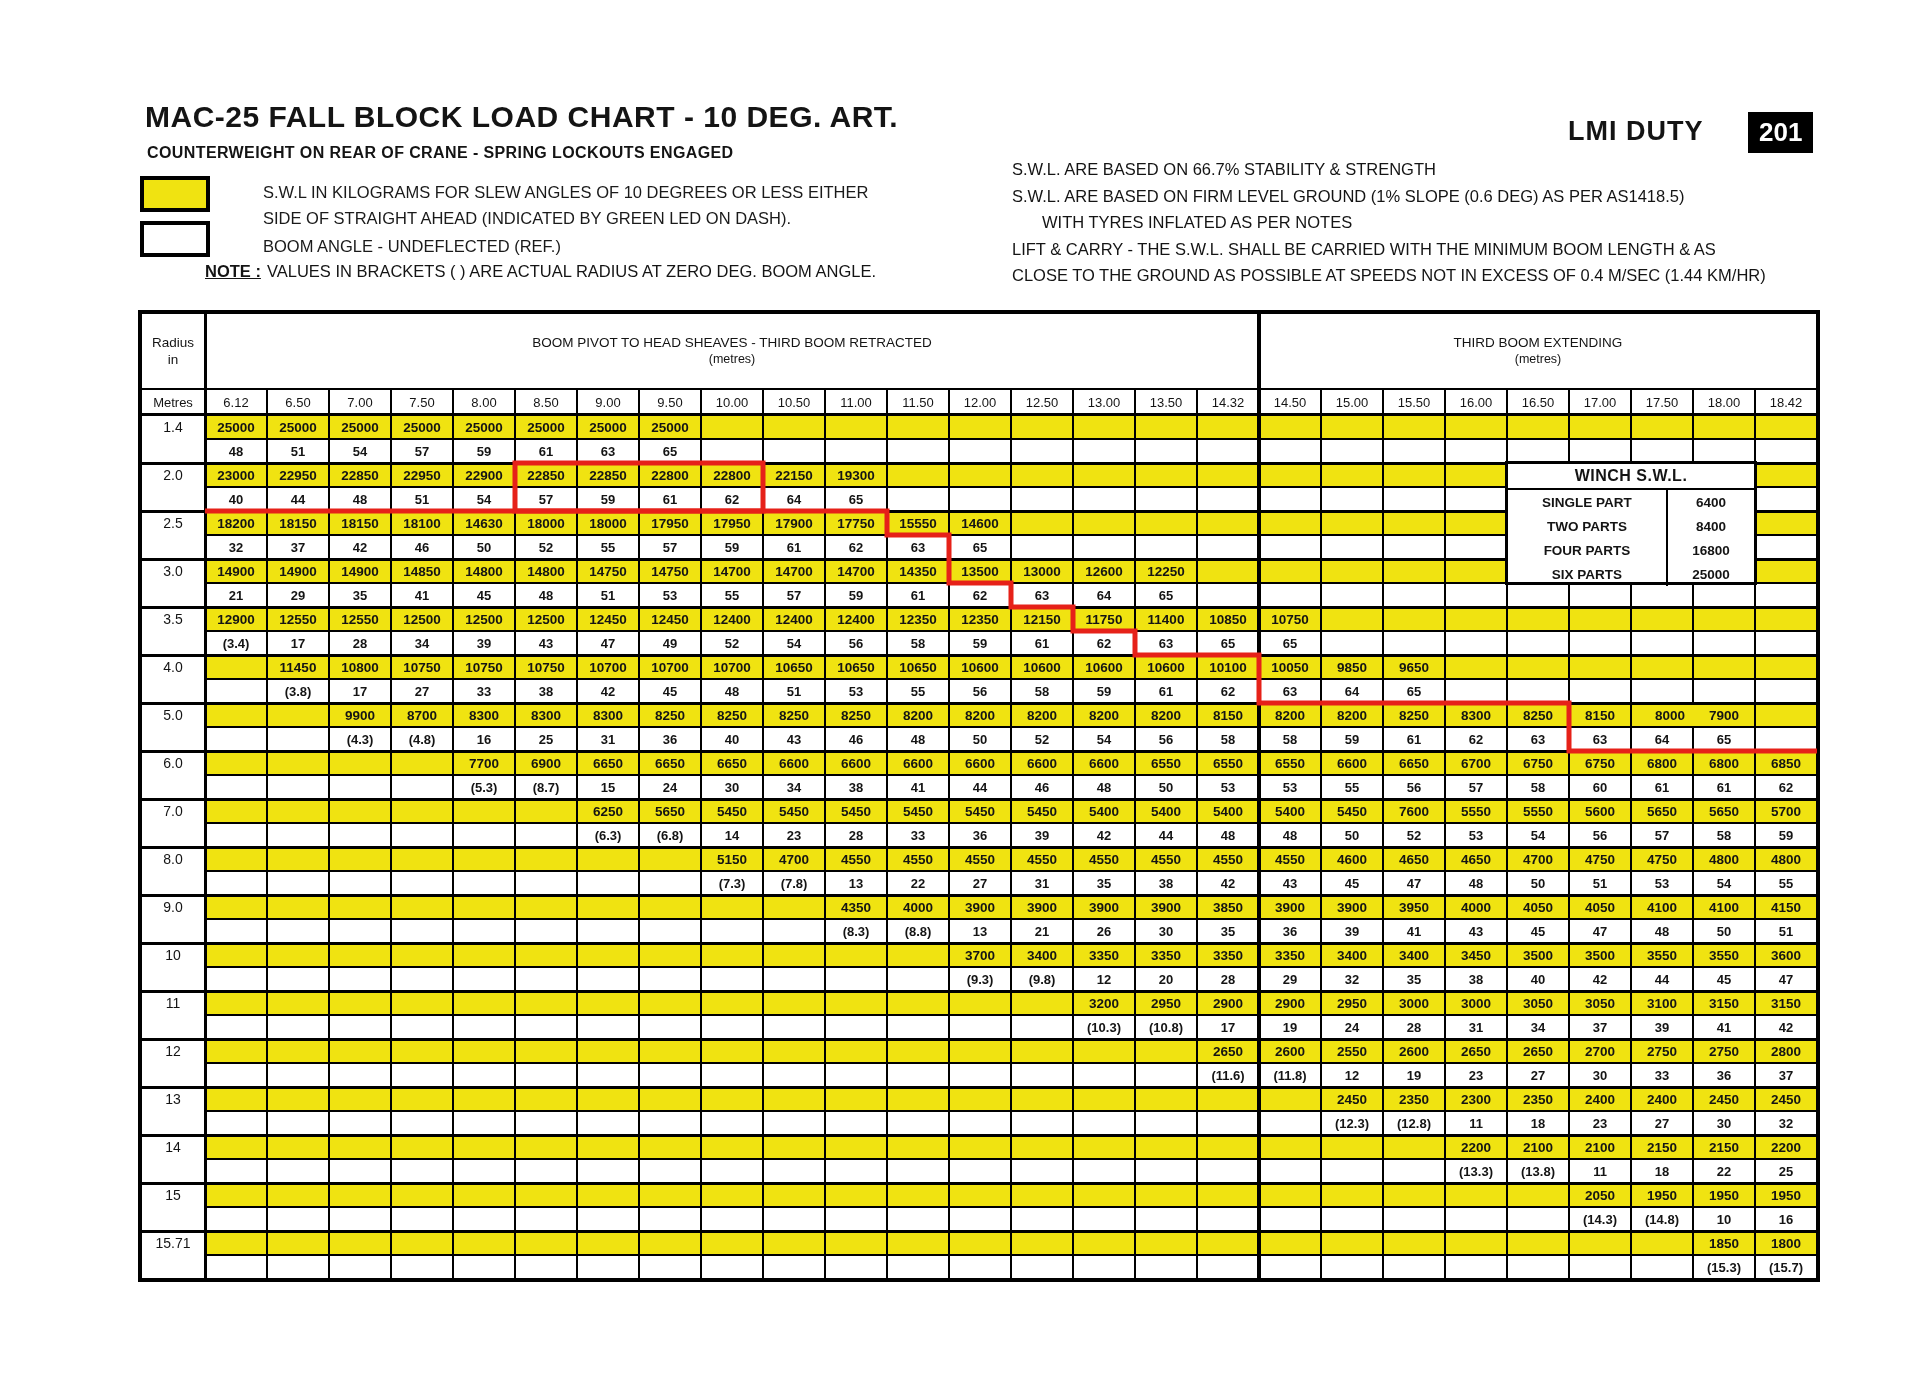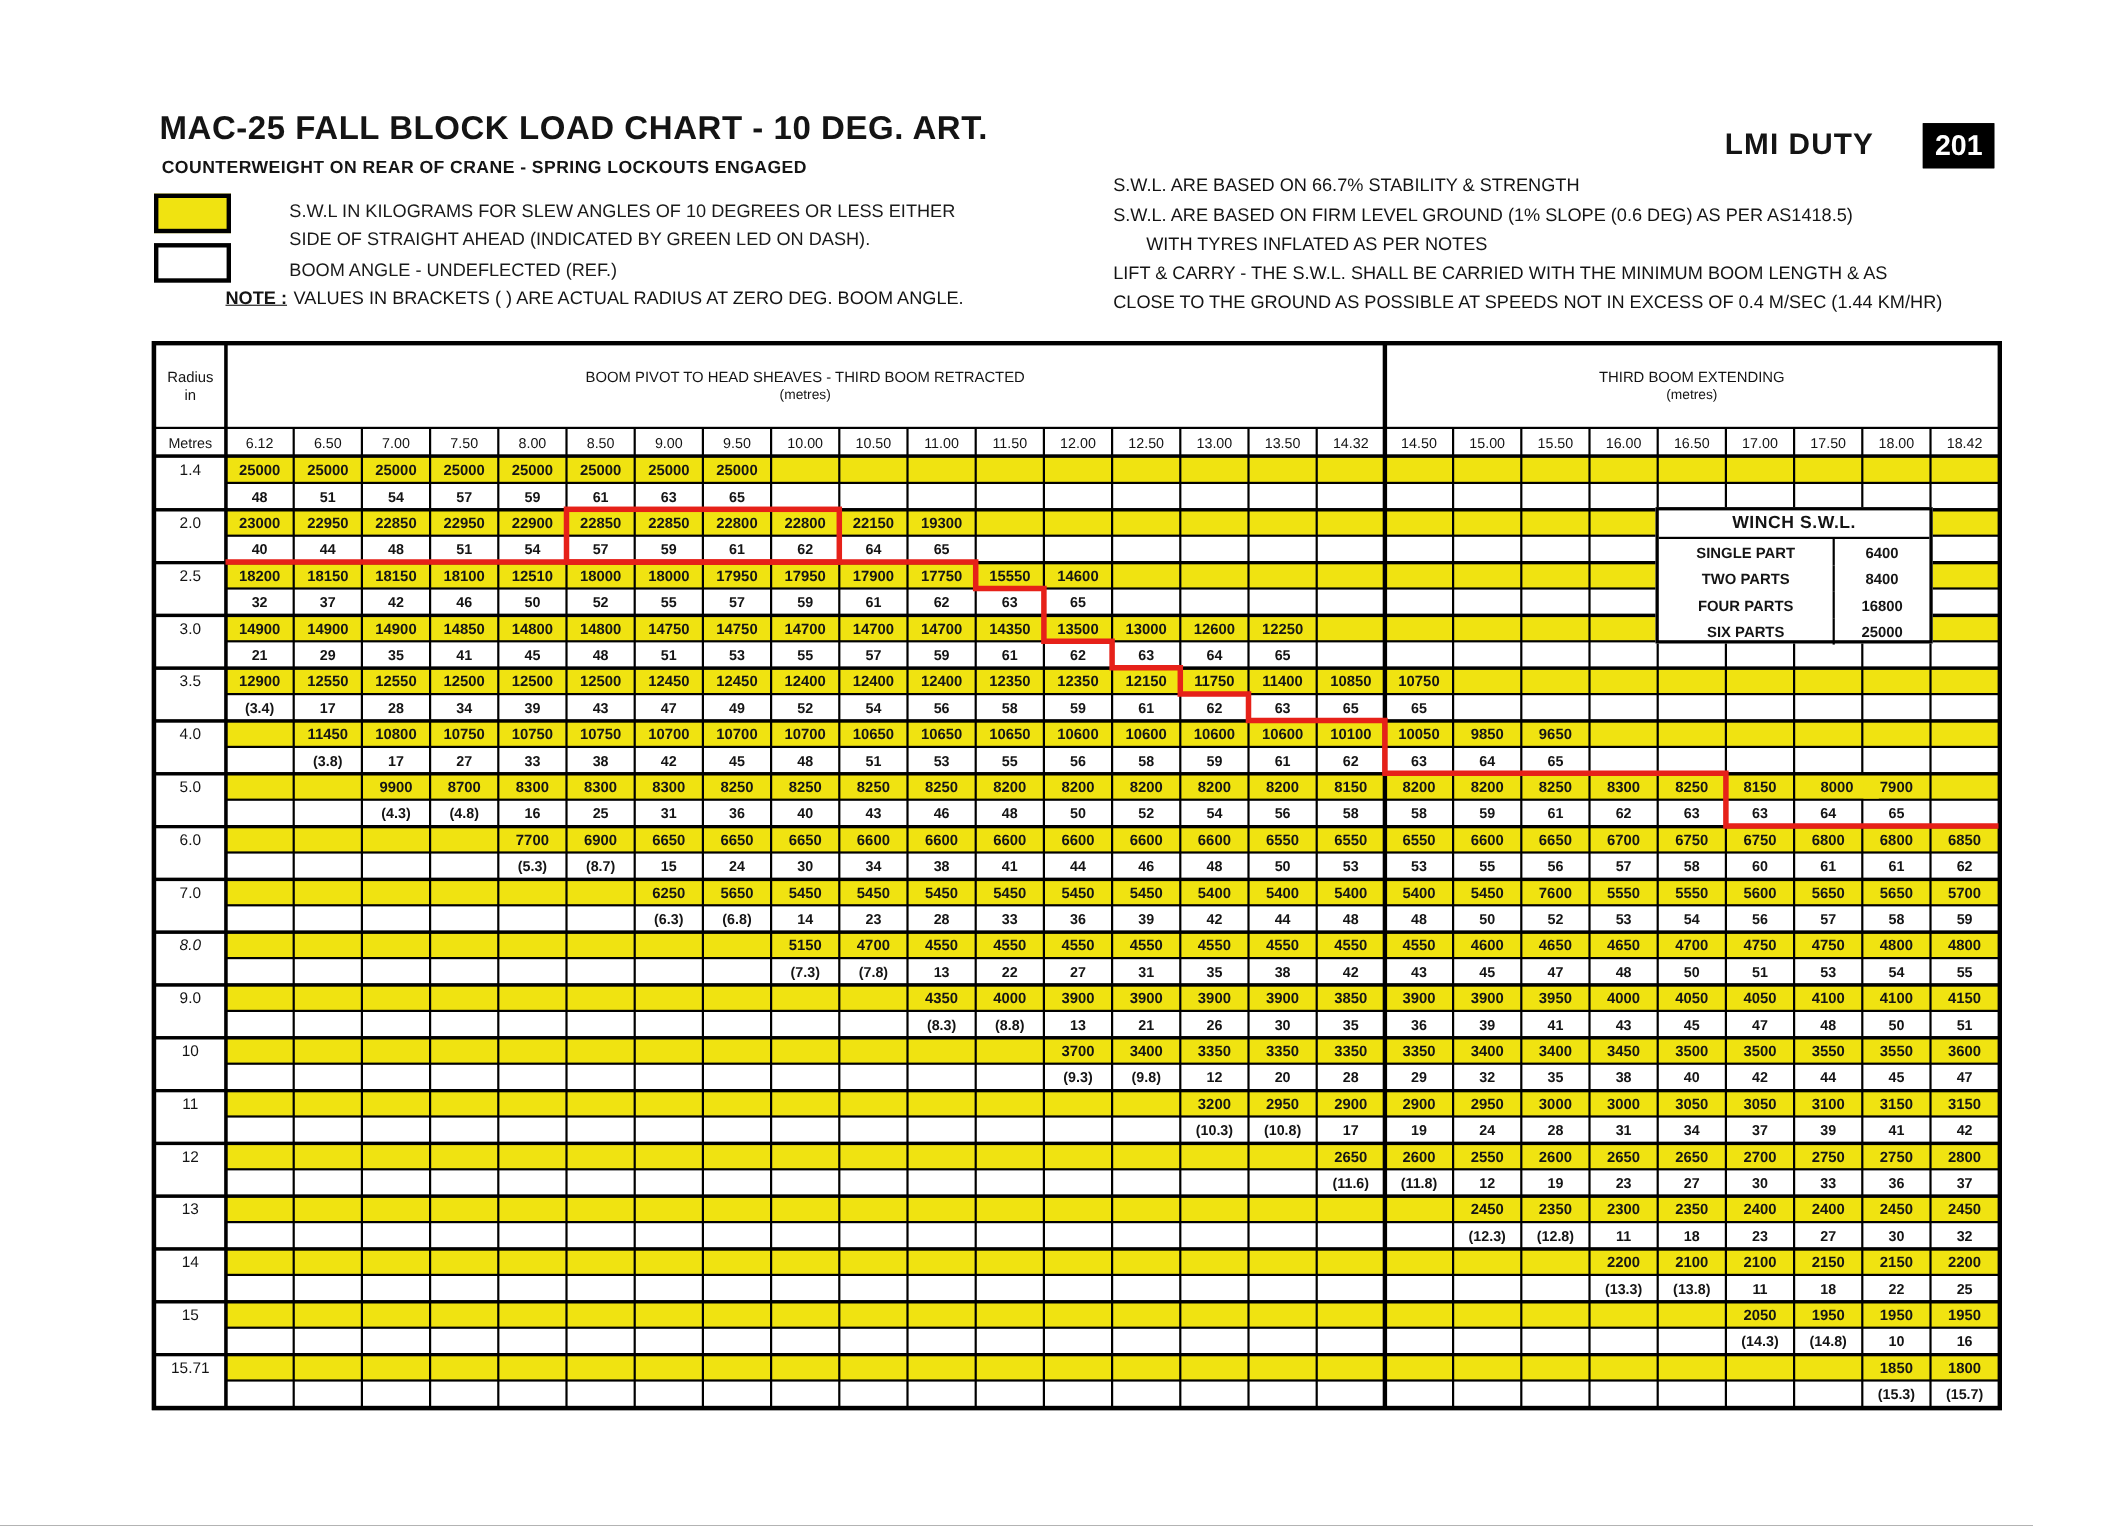--- a/index.html
+++ b/index.html
@@ -248,21 +248,21 @@
     <div class="cell ang" style="left: 1367px; top: 175px; width: 60px; height: 22px;"></div>
     <div class="cell ang" style="left: 1429px; top: 175px; width: 60px; height: 22px;"></div>
     <div class="cell ang" style="left: 1491px; top: 175px; width: 60px; height: 22px;"></div>
     <div class="cell ang" style="left: 1553px; top: 175px; width: 60px; height: 22px;"></div>
     <div class="cell ang" style="left: 1615px; top: 175px; width: 60px; height: 22px;"></div>
     <div class="cell radius" style="left: 1px; top: 199px; width: 62px; height: 46px;">2.5</div>
     <div class="cell val" style="left: 65px; top: 199px; width: 60px; height: 22px;">18200</div>
     <div class="cell val" style="left: 127px; top: 199px; width: 60px; height: 22px;">18150</div>
     <div class="cell val" style="left: 189px; top: 199px; width: 60px; height: 22px;">18150</div>
     <div class="cell val" style="left: 251px; top: 199px; width: 60px; height: 22px;">18100</div>
-    <div class="cell val" style="left: 313px; top: 199px; width: 60px; height: 22px;">12510</div>
+    <div class="cell val" style="left: 313px; top: 199px; width: 60px; height: 22px;">14630</div>
     <div class="cell val" style="left: 375px; top: 199px; width: 60px; height: 22px;">18000</div>
     <div class="cell val" style="left: 437px; top: 199px; width: 60px; height: 22px;">18000</div>
     <div class="cell val" style="left: 499px; top: 199px; width: 60px; height: 22px;">17950</div>
     <div class="cell val" style="left: 561px; top: 199px; width: 60px; height: 22px;">17950</div>
     <div class="cell val" style="left: 623px; top: 199px; width: 60px; height: 22px;">17900</div>
     <div class="cell val" style="left: 685px; top: 199px; width: 60px; height: 22px;">17750</div>
     <div class="cell val" style="left: 747px; top: 199px; width: 60px; height: 22px;">15550</div>
     <div class="cell val" style="left: 809px; top: 199px; width: 60px; height: 22px;">14600</div>
     <div class="cell val" style="left: 871px; top: 199px; width: 60px; height: 22px;"></div>
     <div class="cell val" style="left: 933px; top: 199px; width: 60px; height: 22px;"></div>
@@ -614,21 +614,21 @@
     <div class="cell ang" style="left: 1057px; top: 511px; width: 60px; height: 22px;">48</div>
     <div class="cell ang" style="left: 1119px; top: 511px; width: 60px; height: 22px;">48</div>
     <div class="cell ang" style="left: 1181px; top: 511px; width: 60px; height: 22px;">50</div>
     <div class="cell ang" style="left: 1243px; top: 511px; width: 60px; height: 22px;">52</div>
     <div class="cell ang" style="left: 1305px; top: 511px; width: 60px; height: 22px;">53</div>
     <div class="cell ang" style="left: 1367px; top: 511px; width: 60px; height: 22px;">54</div>
     <div class="cell ang" style="left: 1429px; top: 511px; width: 60px; height: 22px;">56</div>
     <div class="cell ang" style="left: 1491px; top: 511px; width: 60px; height: 22px;">57</div>
     <div class="cell ang" style="left: 1553px; top: 511px; width: 60px; height: 22px;">58</div>
     <div class="cell ang" style="left: 1615px; top: 511px; width: 60px; height: 22px;">59</div>
-    <div class="cell radius" style="left: 1px; top: 535px; width: 62px; height: 46px; font-style: italic;">8.0</div>
+    <div class="cell radius" style="left: 1px; top: 535px; width: 62px; height: 46px;">8.0</div>
     <div class="cell val" style="left: 65px; top: 535px; width: 60px; height: 22px;"></div>
     <div class="cell val" style="left: 127px; top: 535px; width: 60px; height: 22px;"></div>
     <div class="cell val" style="left: 189px; top: 535px; width: 60px; height: 22px;"></div>
     <div class="cell val" style="left: 251px; top: 535px; width: 60px; height: 22px;"></div>
     <div class="cell val" style="left: 313px; top: 535px; width: 60px; height: 22px;"></div>
     <div class="cell val" style="left: 375px; top: 535px; width: 60px; height: 22px;"></div>
     <div class="cell val" style="left: 437px; top: 535px; width: 60px; height: 22px;"></div>
     <div class="cell val" style="left: 499px; top: 535px; width: 60px; height: 22px;"></div>
     <div class="cell val" style="left: 561px; top: 535px; width: 60px; height: 22px;">5150</div>
     <div class="cell val" style="left: 623px; top: 535px; width: 60px; height: 22px;">4700</div>

